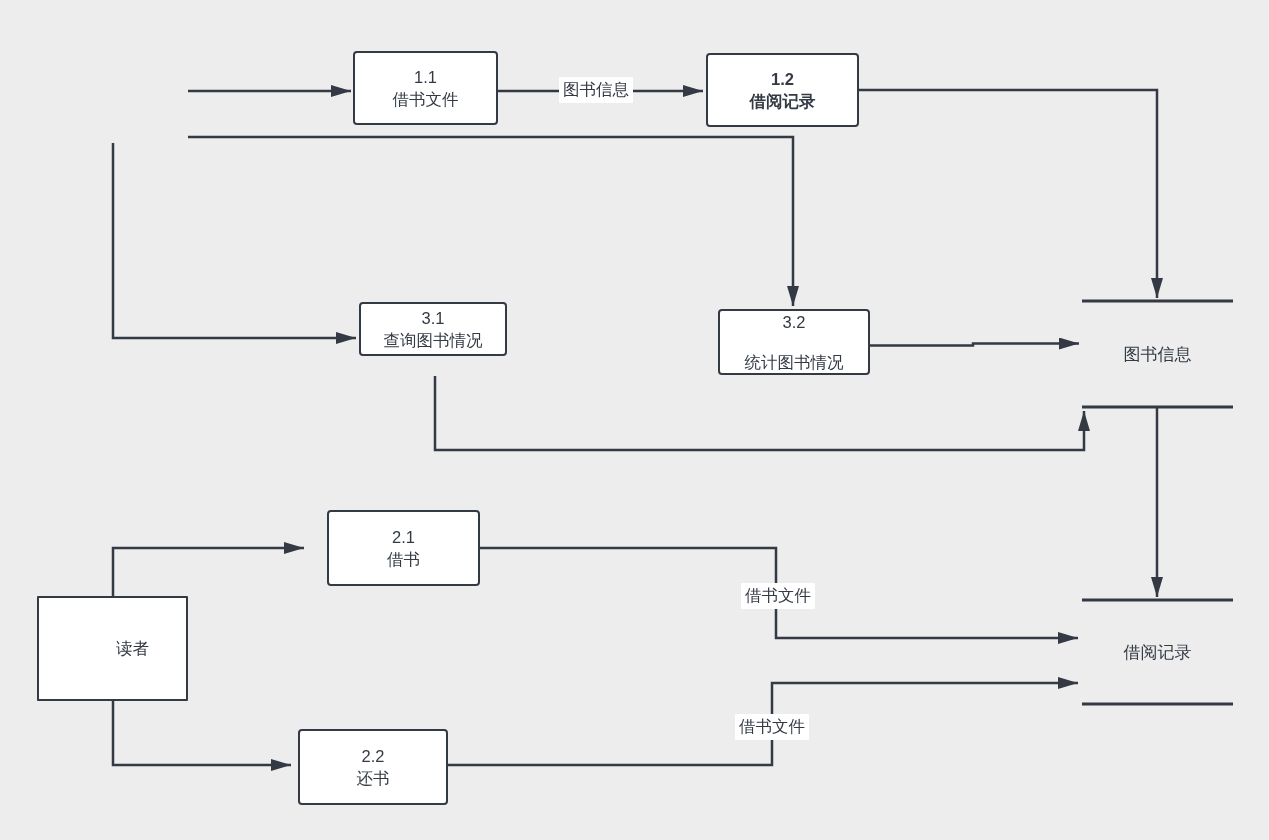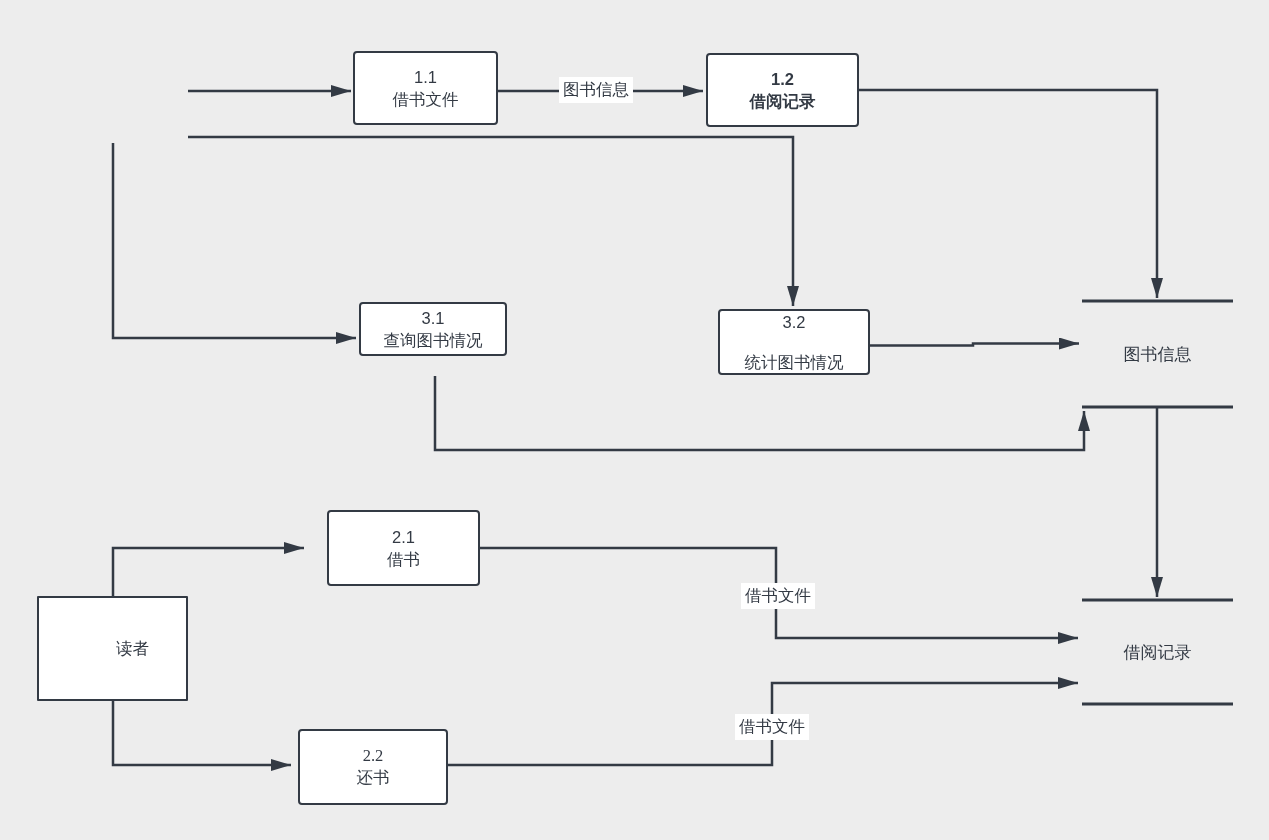--- a/index.html
+++ b/index.html
@@ -110,21 +110,21 @@
   <div class="node process" style="left:718px;top:309px;width:152px;height:66px;justify-content:space-between;">
     <span>3.2</span>
     <span>统计图书情况</span>
   </div>
 
   <div class="node process" style="left:307px;top:510px;width:153px;height:76px;margin-left:20px;">
     <span>2.1</span>
     <span>借书</span>
   </div>
 
-  <div class="node process" style="left:298px;top:729px;width:150px;height:76px;font-family:Liberation Serif, serif;">
+  <div class="node process" style="left:298px;top:729px;width:150px;height:76px;">
     <span>2.2</span>
     <span>还书</span>
   </div>
 
   <div class="store-label" style="left:1082px;top:301px;width:151px;height:106px;">
     <span>图书信息</span>
   </div>
 
   <div class="store-label" style="left:1082px;top:600px;width:151px;height:104px;align-items:center;">
     <span>借阅记录</span>

